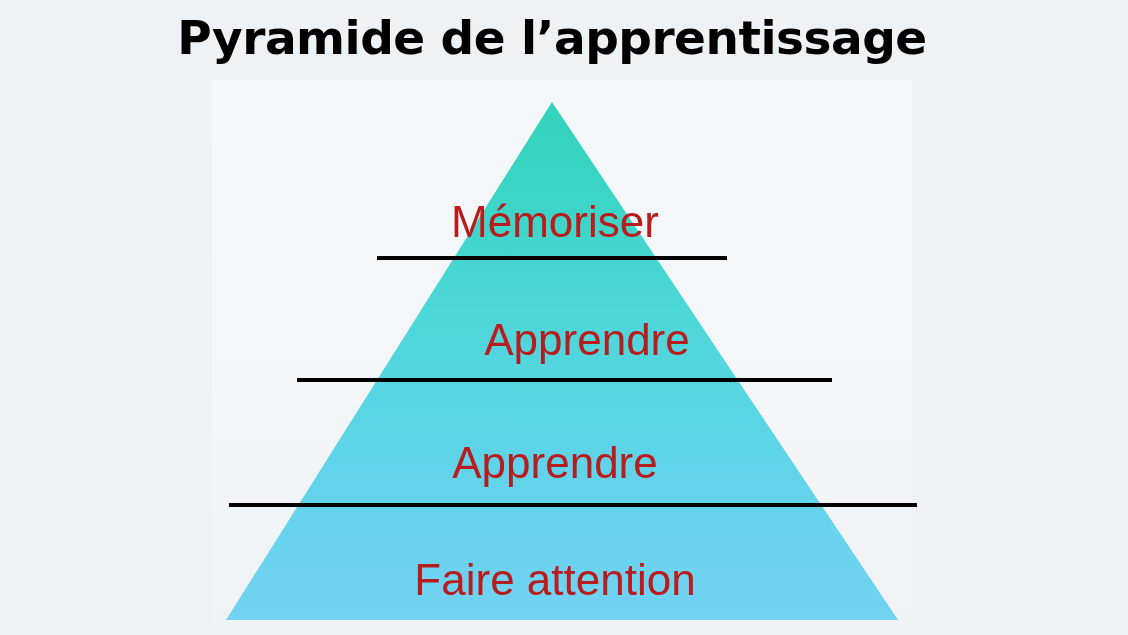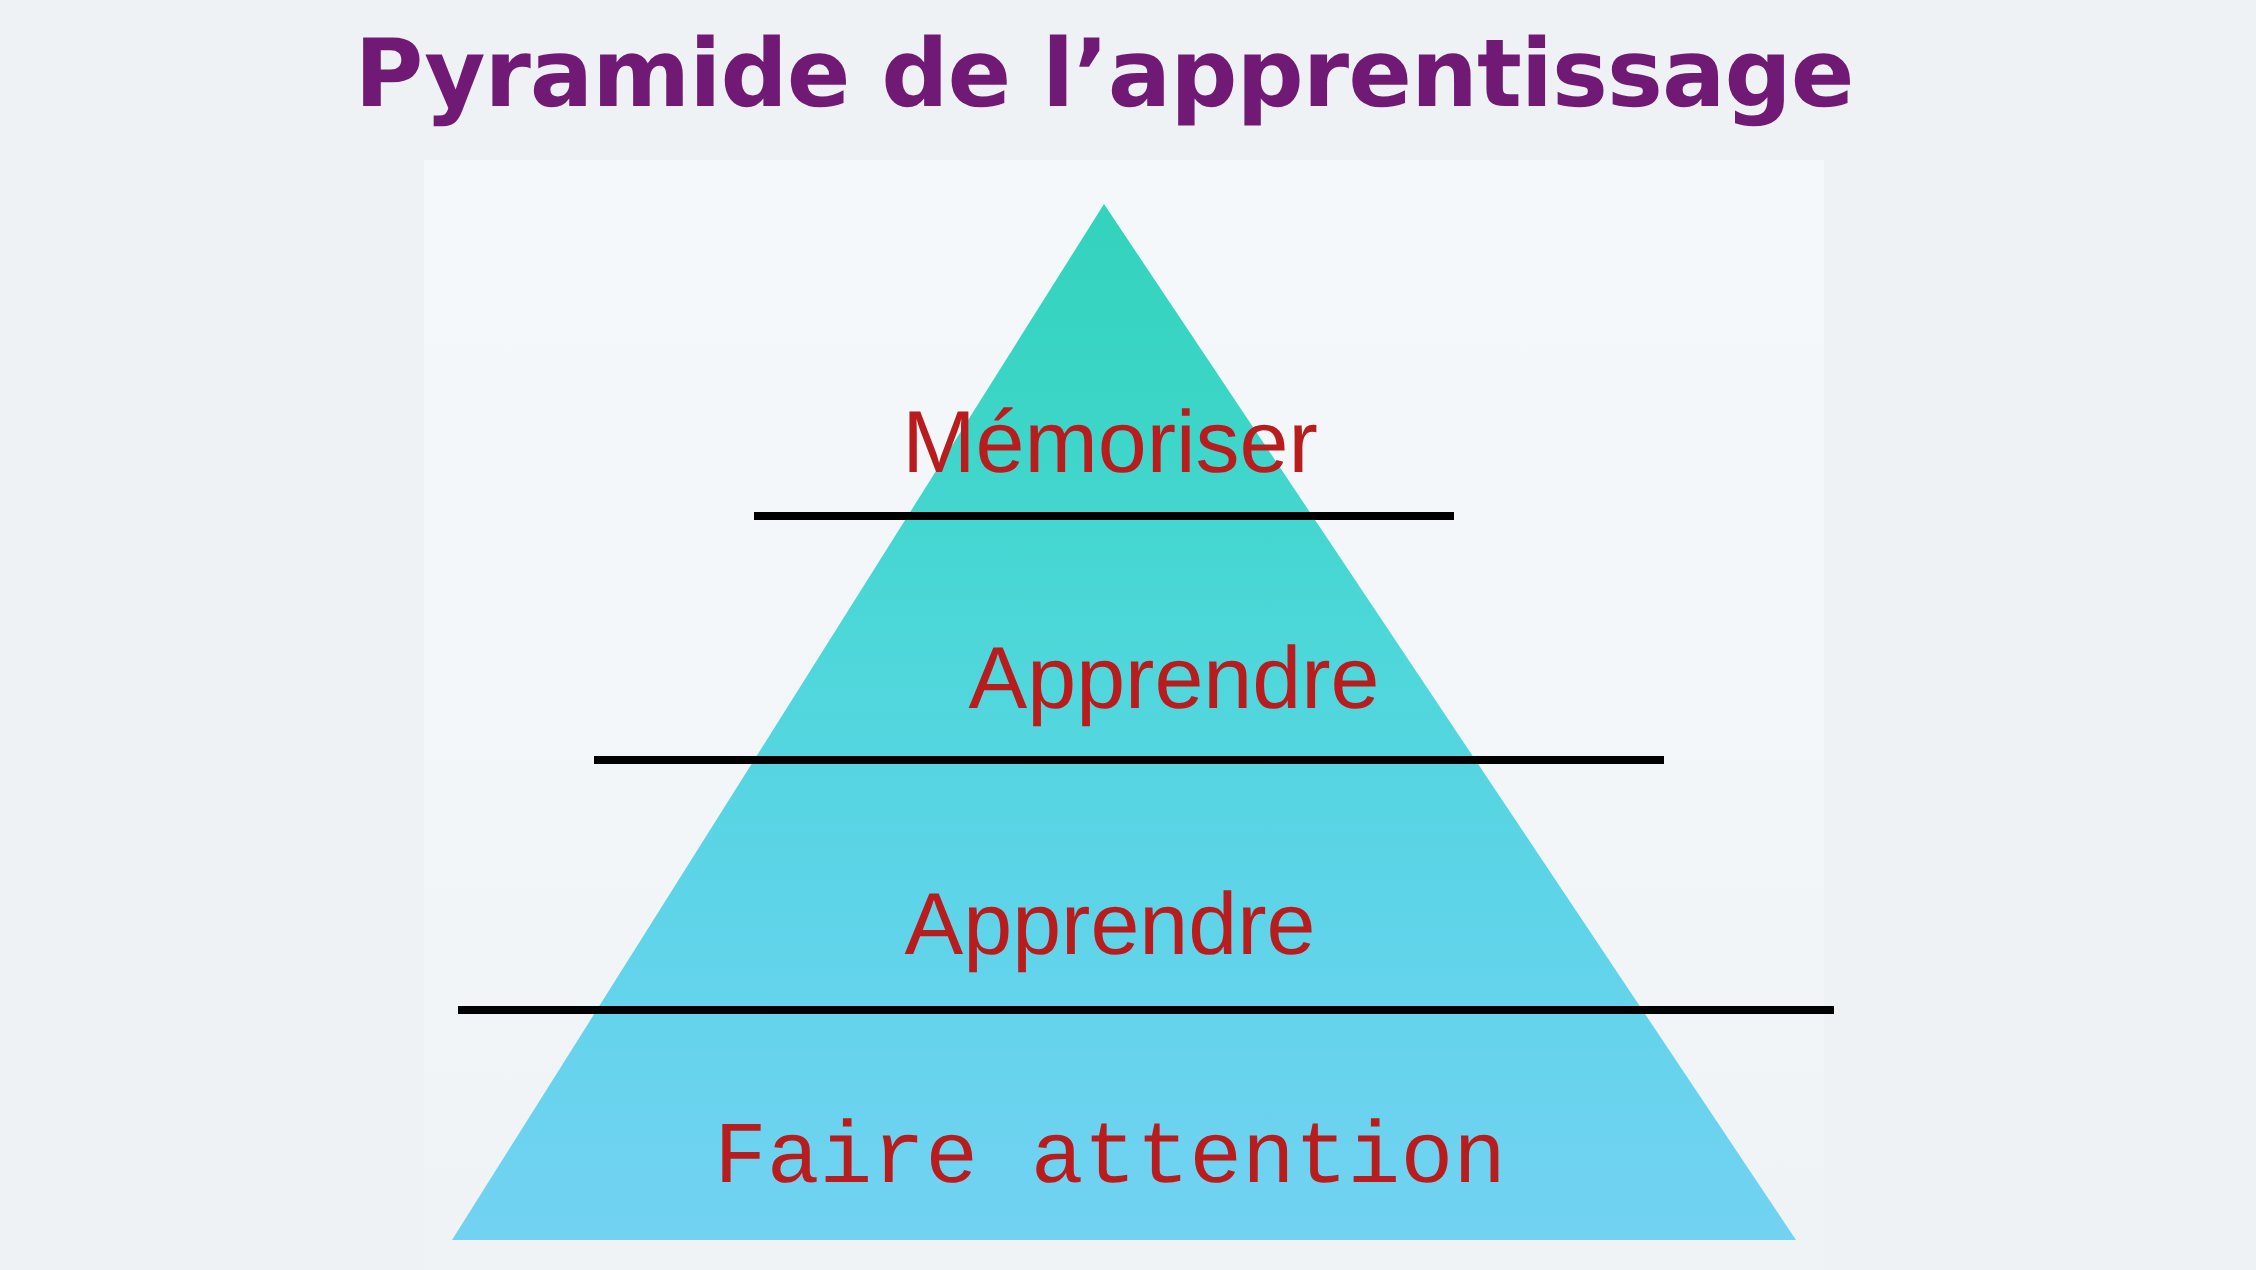--- a/index.html
+++ b/index.html
@@ -35,21 +35,21 @@
     position: absolute;
     left: 0;
     top: 8px;
     width: 1104px;
     text-align: center;
     font-family: "DejaVu Sans", sans-serif;
     font-weight: 700;
     font-size: 47px;
     line-height: 60px;
     letter-spacing: -0.5px;
-    color: #701a75;
+    color: #000000;
     white-space: nowrap;
   }
 
   
   #pyramid-wrap {
     position: absolute;
     left: 0;
     top: 0;
     width: 1128px;
     height: 635px;
@@ -79,21 +79,21 @@
     font-family: "Liberation Sans", sans-serif;
     font-weight: 400;
     font-size: 44px;
     line-height: 52px;
     color: #b91c1c;
     white-space: nowrap;
   }
   #label-0 { top: 196px; }
   #label-1 { top: 314px; padding-left: 32px; }
   #label-2 { top: 437px; }
-  #label-3 { top: 554px; font-family: Liberation Mono, monospace; }
+  #label-3 { top: 554px; }
 </style>
 </head>
 <body>
 
 <div id="stage">
 
   <div id="panel"></div>
 
   <div id="title">Pyramide de l’apprentissage</div>
 

